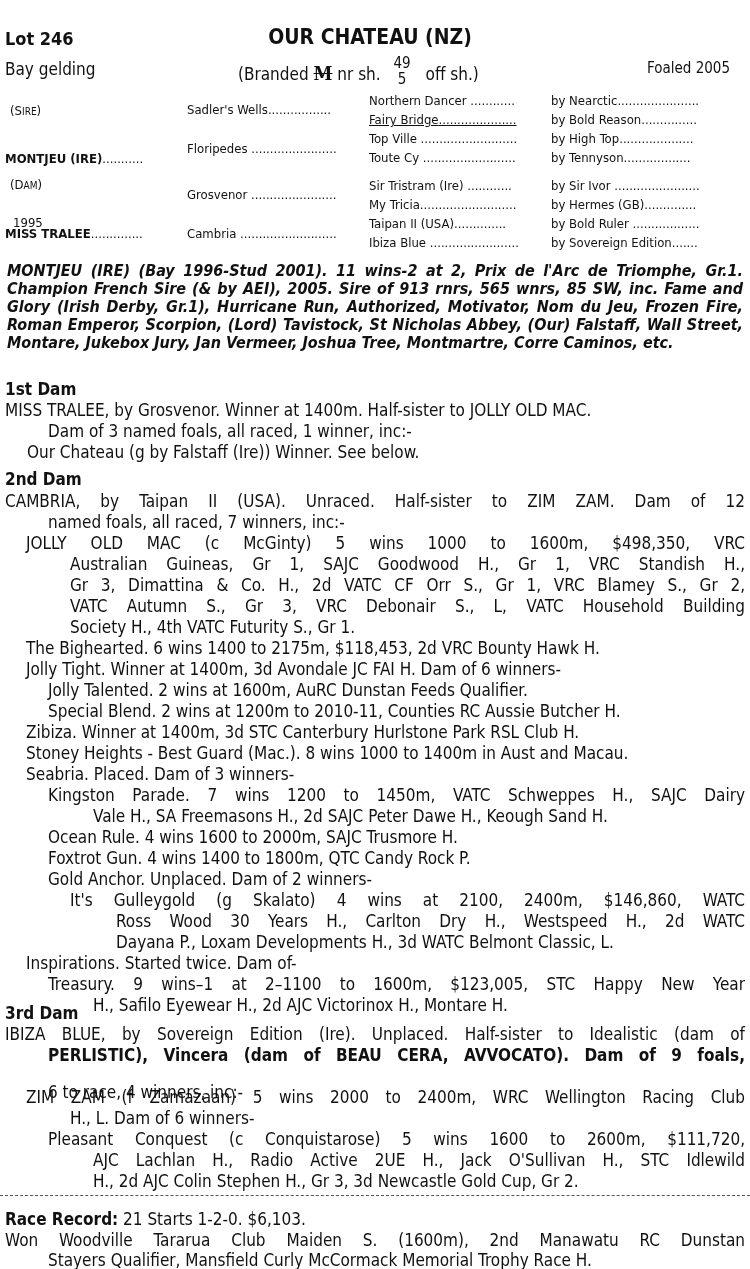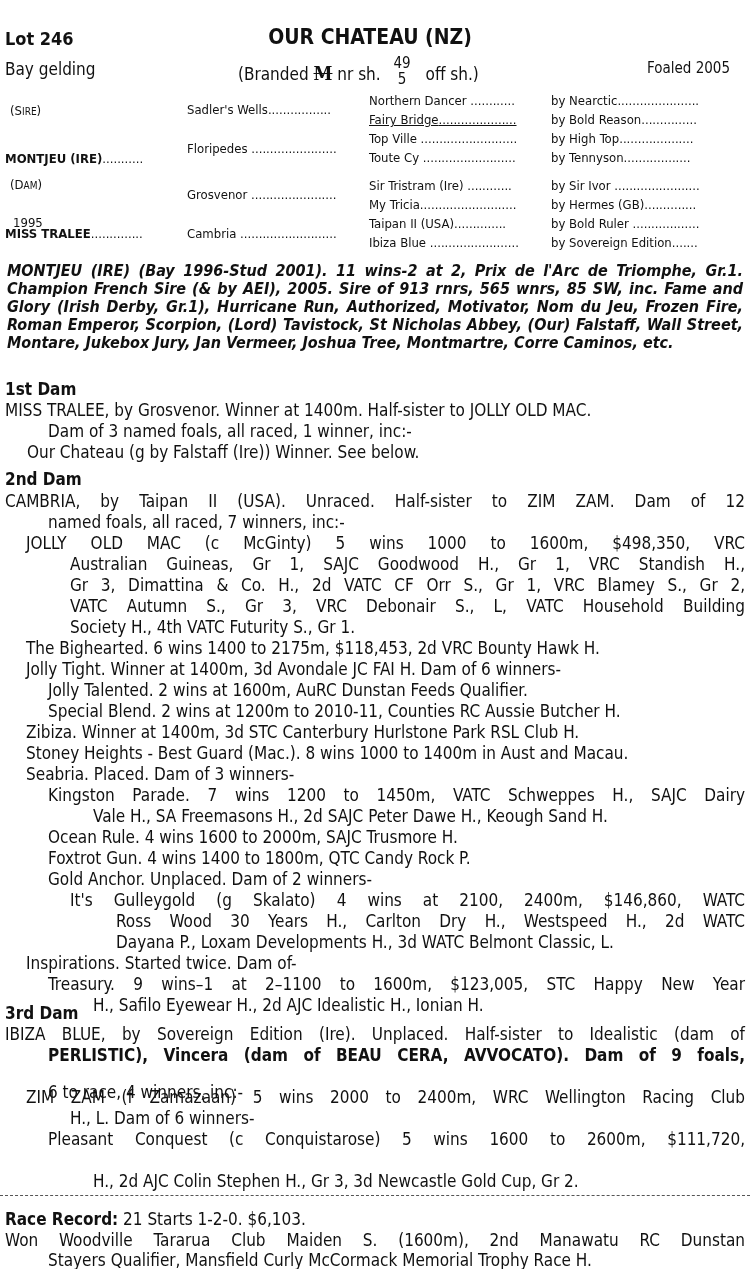--- a/index.html
+++ b/index.html
@@ -95,29 +95,30 @@
   <div class="line j" style="left:48px;width:697px;top:785px;">Kingston Parade. 7 wins 1200 to 1450m, VATC Schweppes H., SAJC Dairy</div>
   <div class="line" style="left:93px;width:652px;top:806px;">Vale H., SA Freemasons H., 2d SAJC Peter Dawe H., Keough Sand H.</div>
   <div class="line" style="left:48px;width:697px;top:827px;">Ocean Rule. 4 wins 1600 to 2000m, SAJC Trusmore H.</div>
   <div class="line" style="left:48px;width:697px;top:848px;">Foxtrot Gun. 4 wins 1400 to 1800m, QTC Candy Rock P.</div>
   <div class="line" style="left:48px;width:697px;top:869px;">Gold Anchor. Unplaced. Dam of 2 winners-</div>
   <div class="line j" style="left:70px;width:675px;top:890px;">It's Gulleygold (g Skalato) 4 wins at 2100, 2400m, $146,860, WATC</div>
   <div class="line j" style="left:116px;width:629px;top:911px;">Ross Wood 30 Years H., Carlton Dry H., Westspeed H., 2d WATC</div>
   <div class="line" style="left:116px;width:629px;top:932px;">Dayana P., Loxam Developments H., 3d WATC Belmont Classic, L.</div>
   <div class="line" style="left:26px;width:719px;top:953px;">Inspirations. Started twice. Dam of-</div>
   <div class="line j" style="left:48px;width:697px;top:974px;">Treasury. 9 wins–1 at 2–1100 to 1600m, $123,005, STC Happy New Year</div>
-  <div class="line" style="left:93px;width:652px;top:995px;">H., Safilo Eyewear H., 2d AJC Idealistic H., Ionian H.</div>
+  <div class="line" style="left:93px;width:652px;top:995px;">H., Safilo Eyewear H., 2d AJC Victorinox H., Montare H.</div>
 
   <div class="line h" style="top:1002px;top:1003px;">3rd Dam</div>
   <div class="line j" style="top:1024px;">IBIZA BLUE, by Sovereign Edition (Ire). Unplaced. Half-sister to Idealistic (dam of</div>
   <div class="line j" style="left:48px;width:697px;top:1045px;font-weight:bold;">PERLISTIC), Vincera (dam of BEAU CERA, AVVOCATO). Dam of 9 foals,</div>
   <div class="line" style="left:48px;width:697px;top:1066px;margin-top:16px;">6 to race, 4 winners, inc:-</div>
   <div class="line j" style="left:26px;width:719px;top:1087px;">ZIM ZAM (f Zamazaan) 5 wins 2000 to 2400m, WRC Wellington Racing Club</div>
   <div class="line" style="left:70px;width:675px;top:1108px;">H., L. Dam of 6 winners-</div>
   <div class="line j" style="left:48px;width:697px;top:1129px;">Pleasant Conquest (c Conquistarose) 5 wins 1600 to 2600m, $111,720,</div>
+  <div class="line j" style="left:93px;width:652px;top:1150px;">AJC Lachlan H., Radio Active 2UE H., Jack O'Sullivan H., STC Idlewild</div>
   <div class="line" style="left: 93px; width: 652px; top: 1171px;">H., 2d AJC Colin Stephen H., Gr 3, 3d Newcastle Gold Cup, Gr 2.</div>
 
   <div class="rule"></div>
 
   <div class="line" style="top:1209px;"><span class="h">Race Record:</span> <span>21 Starts 1-2-0. $6,103.</span></div>
   <div class="line j" style="top:1230px;">Won Woodville Tararua Club Maiden S. (1600m), 2nd Manawatu RC Dunstan</div>
   <div class="line" style="left:48px;width:697px;top:1250px;">Stayers Qualifier, Mansfield Curly McCormack Memorial Trophy Race H.</div>
 </div>
 
 </body></html>

